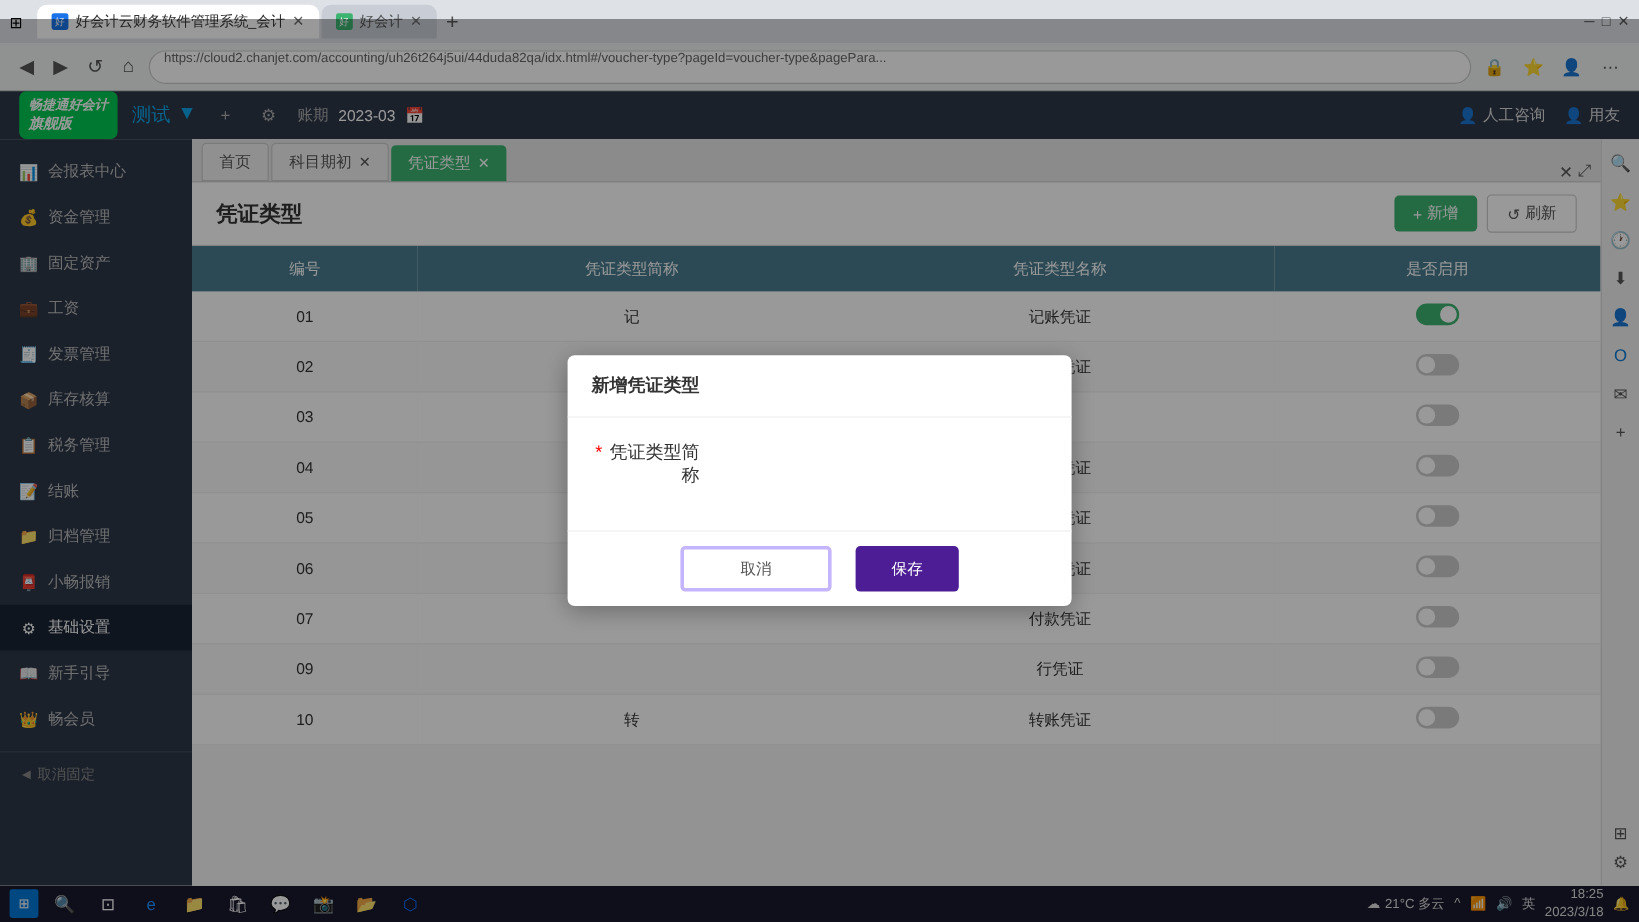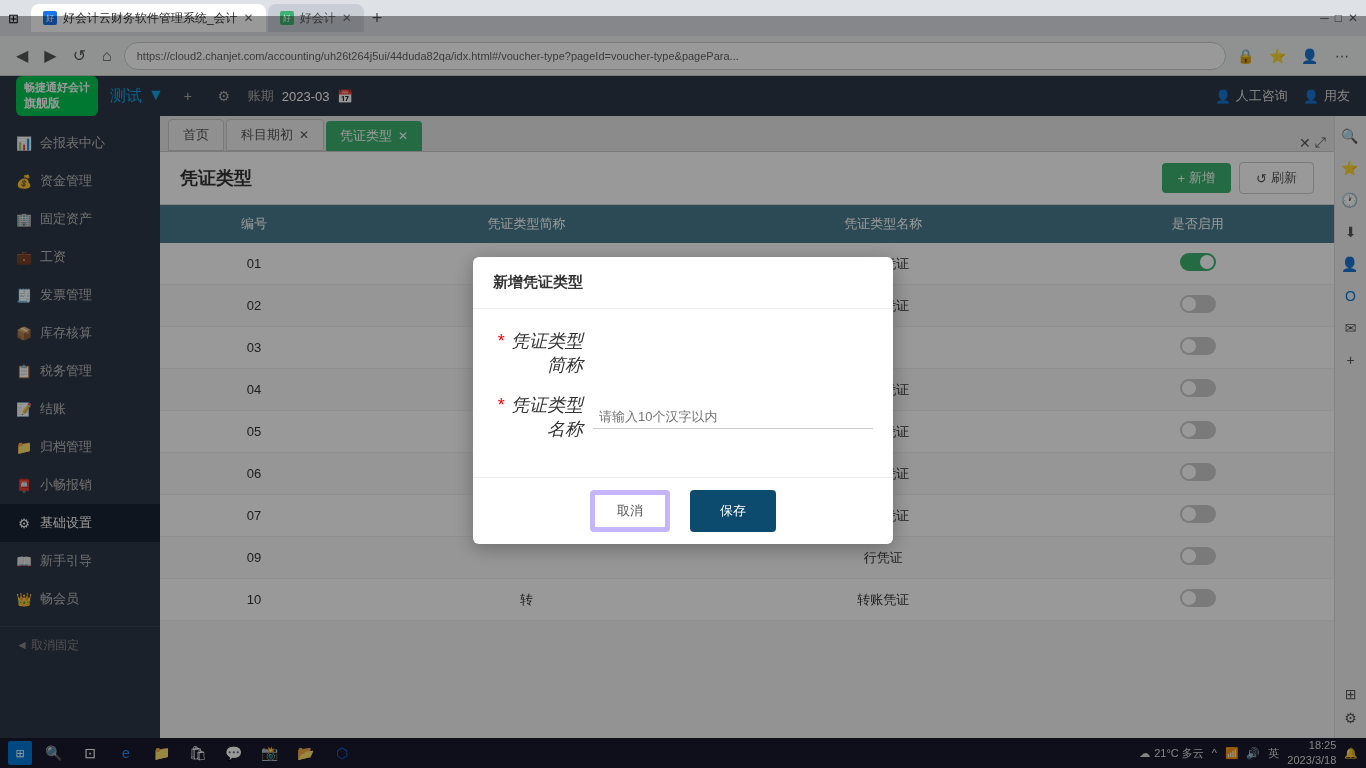--- a/index.html
+++ b/index.html
@@ -12,27 +12,27 @@
     .tab { display: flex; align-items: center; height: 28px; padding: 0 12px; border-radius: 8px 8px 0 0; font-size: 12px; gap: 6px; cursor: pointer; }
     .tab.active { background: white; color: #333; }
     .tab.inactive { background: #c8cdd6; color: #555; }
     .tab-favicon { width: 14px; height: 14px; background: #1a73e8; border-radius: 2px; display: inline-flex; align-items: center; justify-content: center; color: white; font-size: 8px; }
     .tab-close { font-size: 12px; color: #666; cursor: pointer; }
     .tab-new { background: none; border: none; font-size: 18px; cursor: pointer; color: #555; padding: 0 6px; }
 
     
     .address-bar { background: #f1f3f4; height: 40px; display: flex; align-items: center; padding: 0 12px; gap: 8px; border-bottom: 1px solid #ccc; }
     .nav-btn { background: none; border: none; font-size: 16px; cursor: pointer; color: #555; padding: 4px; }
-    .address-input { flex: 1; background: white; border: 1px solid #ccc; border-radius: 20px; height: 28px; padding: 0 12px; font-size: 12px; color: #333; display: flex; align-items: center; }
+    .address-input { flex: 1; background: white; border: 1px solid #ccc; border-radius: 20px; height: 28px; padding: 0 12px; font-size: 12px; color: #333; display: flex; align-items: flex-start; }
     .toolbar-icons { display: flex; align-items: center; gap: 8px; }
     .toolbar-icon { width: 24px; height: 24px; display: flex; align-items: center; justify-content: center; cursor: pointer; font-size: 14px; color: #555; }
 
     
     .app-header { background: #2d3748; height: 40px; display: flex; align-items: center; padding: 0 16px; gap: 12px; color: white; }
-    .app-logo { background: #00c853; border-radius: 6px; padding: 4px 8px; font-size: 11px; color: white; font-weight: bold; display: flex; align-items: center; gap: 4px; }
+    .app-logo { background: #00c853; border-radius: 6px; padding: 4px 8px; font-size: 11px; color: white; font-weight: bold; display: flex; align-items: center; gap: 4px; font-style: italic; }
     .org-selector { display: flex; align-items: flex-start; gap: 6px; color: #0ea5e9; font-size: 16px; cursor: pointer; }
     .header-right { margin-left: auto; display: flex; align-items: center; gap: 16px; color: #ddd; font-size: 13px; }
     .period-info { display: flex; align-items: center; gap: 4px; }
     .consulting-btn { display: flex; align-items: center; gap: 4px; cursor: pointer; }
     .user-btn { display: flex; align-items: center; gap: 4px; cursor: pointer; }
 
     
     .app-body { display: flex; height: calc(768px - 36px - 40px - 40px - 30px); }
 
     
@@ -75,26 +75,26 @@
     .toggle::after { content: ''; position: absolute; width: 14px; height: 14px; background: white; border-radius: 50%; top: 2px; transition: 0.2s; }
     .toggle.on::after { right: 2px; }
     .toggle.off::after { left: 2px; }
 
     
     .dialog-overlay { position: fixed; top: 16px; left: 0; width: 1366px; height: 768px; background: rgba(0,0,0,0.4); display: flex; align-items: center; justify-content: center; z-index: 100; }
     .dialog { background: white; border-radius: 6px; width: 420px; padding: 0; box-shadow: 0 4px 20px rgba(0,0,0,0.3); }
     .dialog-header { padding: 16px 20px; font-size: 15px; font-weight: bold; color: #333; border-bottom: 1px solid #eee; }
     .dialog-body { padding: 20px; }
     .form-row { display: flex; align-items: center; margin-bottom: 16px; }
-    .form-label { width: 100px; font-size: 18px; color: #333; text-align: right; padding-right: 10px; flex-shrink: 0; font-style: italic; }
+    .form-label { width: 100px; font-size: 15px; color: #333; text-align: right; padding-right: 10px; flex-shrink: 0; }
     .form-label .required { color: red; margin-right: 2px; }
     .form-input { flex: 1; border: none; border-bottom: 1px solid #ccc; padding: 4px 6px; font-size: 13px; outline: none; color: #999; }
     .dialog-footer { padding: 12px 20px; display: flex; justify-content: center; gap: 20px; border-top: 1px solid #eee; }
-    .btn-cancel { background: white; color: #555; border: 5px solid #c4b5fd; padding: 7px 22px; border-radius: 4px; cursor: pointer; font-size: 13px; }
-    .btn-save { background: #0c4a6e; color: white; border: none; padding: 7px 30px; border-radius: 4px; cursor: pointer; font-size: 13px; }
+    .btn-cancel { background: white; color: #555; border: 3px solid #c4b5fd; padding: 7px 47px; border-radius: 4px; cursor: pointer; font-size: 13px; }
+    .btn-save { background: #4c1d95; color: white; border: none; padding: 7px 30px; border-radius: 4px; cursor: pointer; font-size: 13px; }
 
     
     .right-panel { width: 32px; background: #f0f0f0; border-left: 1px solid #ddd; display: flex; flex-direction: column; align-items: center; gap: 8px; padding-top: 8px; }
     .right-panel-icon { width: 24px; height: 24px; display: flex; align-items: center; justify-content: center; cursor: pointer; color: #555; font-size: 14px; }
 
     
     .taskbar { height: 30px; background: #1a1a2e; display: flex; align-items: center; padding: 0 8px; gap: 8px; color: white; font-size: 11px; position: fixed; bottom: 0; width: 1366px; }
     .taskbar-start { width: 24px; height: 24px; background: #0078d7; display: flex; align-items: center; justify-content: center; cursor: pointer; border-radius: 2px; }
     .taskbar-app { width: 28px; height: 28px; display: flex; align-items: center; justify-content: center; cursor: pointer; font-size: 14px; }
     .taskbar-right { margin-left: auto; display: flex; align-items: center; gap: 8px; color: #ddd; font-size: 11px; }
@@ -380,27 +380,20 @@
 <div class="dialog-overlay">
   <div class="dialog">
     <div class="dialog-header">新增凭证类型</div>
     <div class="dialog-body">
       <div class="form-row">
         <div class="form-label">
           <span class="required">*</span>
           <span>凭证类型简称</span>
         </div>
       </div>
-      <div class="form-row">
-        <div class="form-label">
-          <span class="required">*</span>
-          <span>凭证类型名称</span>
-        </div>
-        <input class="form-input" type="text" placeholder="请输入10个汉字以内" style="">
-      </div>
     </div>
     <div class="dialog-footer">
       <button class="btn-cancel">
         <span>取消</span>
       </button>
       <button class="btn-save">
         <span>保存</span>
       </button>
     </div>
   </div>

